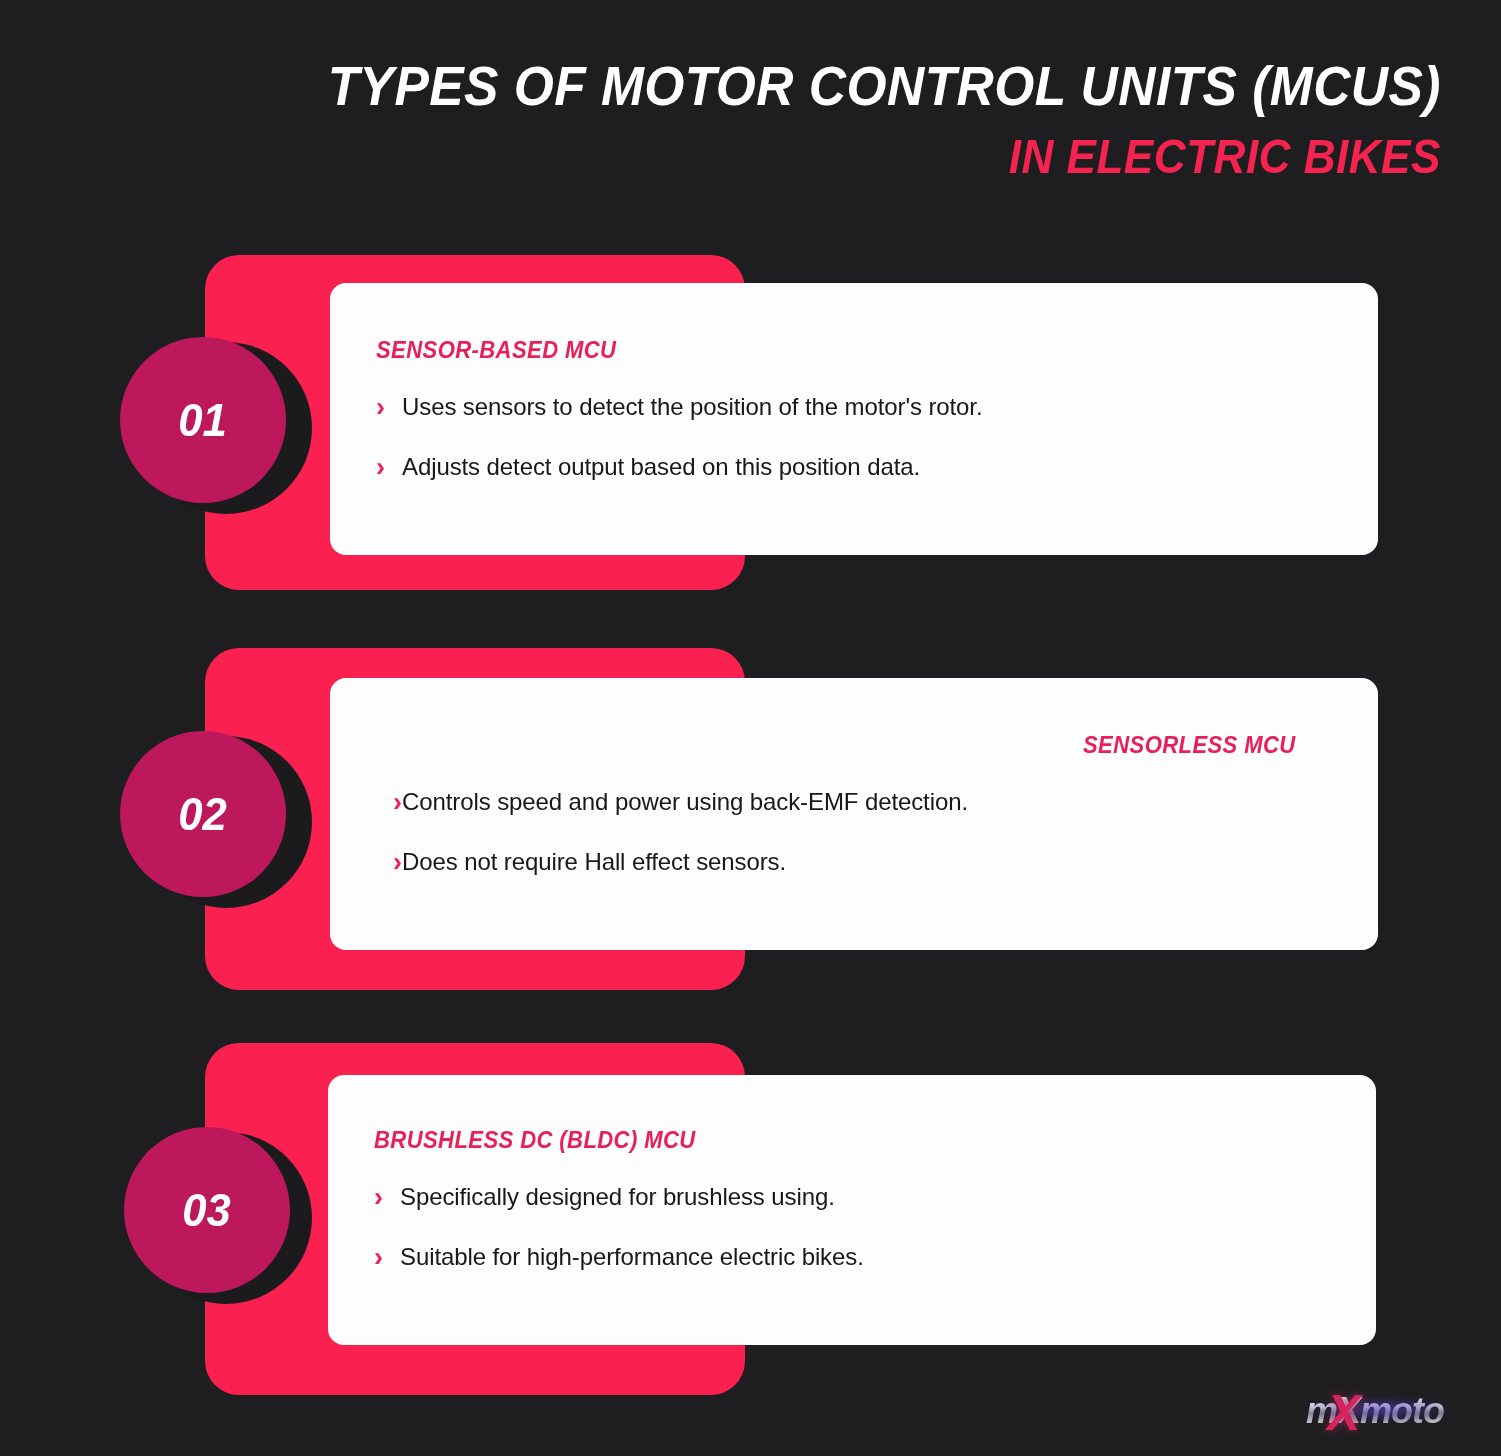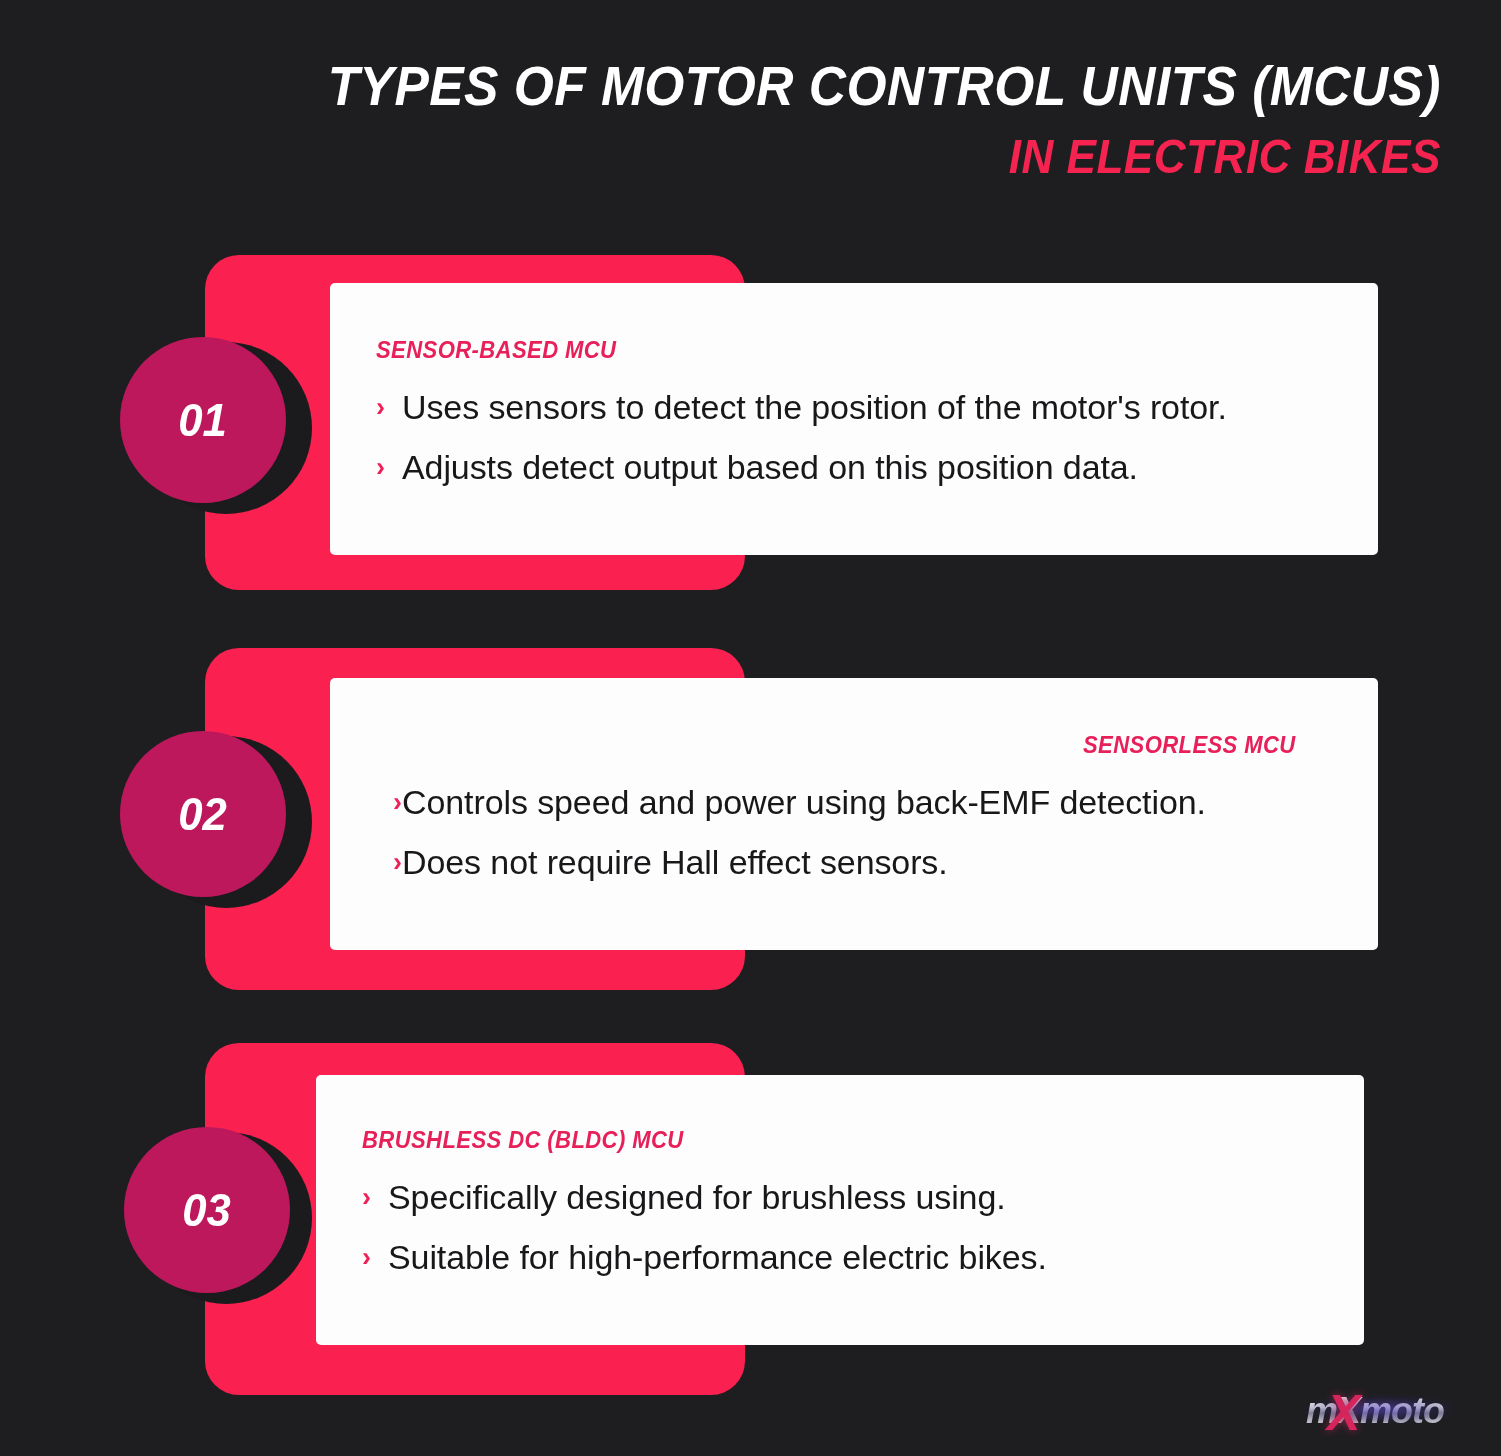--- a/index.html
+++ b/index.html
@@ -78,21 +78,21 @@
     font-size: 46px;
     font-weight: bold;
     font-style: italic;
     color: #ffffff;
     letter-spacing: 0px;
     transform: scaleX(0.95);
   }
   .white-card {
     position: absolute;
     background: #fdfdfd;
-    border-radius: 5px;
+    border-radius: 16px;
     box-sizing: border-box;
   }
   .card-heading {
     font-family: "Liberation Sans", sans-serif;
     font-size: 23px;
     font-weight: bold;
     font-style: italic;
     color: #e8205a;
     letter-spacing: 0.4px;
     transform: scaleX(0.96);
@@ -113,21 +113,21 @@
     flex: 0 0 auto;
     width: 26px;
     font-size: 27px;
     line-height: 34px;
     font-weight: bold;
     color: #ee2057;
     font-family: "Liberation Sans", sans-serif;
   }
   .bullet-text {
     font-family: "Liberation Sans", sans-serif;
-    font-size: 34px;
+    font-size: 24px;
     line-height: 34px;
     color: #18181a;
     letter-spacing: -0.1px;
     white-space: nowrap;
   }
 
   
   .logo {
     position: absolute;
     right: 28px;
@@ -223,21 +223,21 @@
     </ul>
   </div>
 </div>
 
 <div class="card-block">
   <div class="pink-panel" style="left:205px; top:1043px; width:540px; height:352px;"></div>
   <div class="ring" style="left:140px; top:1132px; width:172px; height:172px;"></div>
   <div class="num-circle" style="left:124px; top:1127px; width:166px; height:166px;">
     <span class="num-text">03</span>
   </div>
-  <div class="white-card" style="left:316px; top:1075px; width:1048px; height:270px; padding:52px 44px 0 46px;">
+  <div class="white-card" style="left:328px; top:1075px; width:1048px; height:270px; padding:52px 44px 0 46px;">
     <div class="card-heading">BRUSHLESS DC (BLDC) MCU</div>
     <ul class="bullet-list">
       <li class="bullet-item">
         <span class="bullet-chevron">›</span>
         <span class="bullet-text">Specifically designed for brushless using.</span>
       </li>
       <li class="bullet-item">
         <span class="bullet-chevron">›</span>
         <span class="bullet-text">Suitable for high-performance electric bikes.</span>
       </li>

